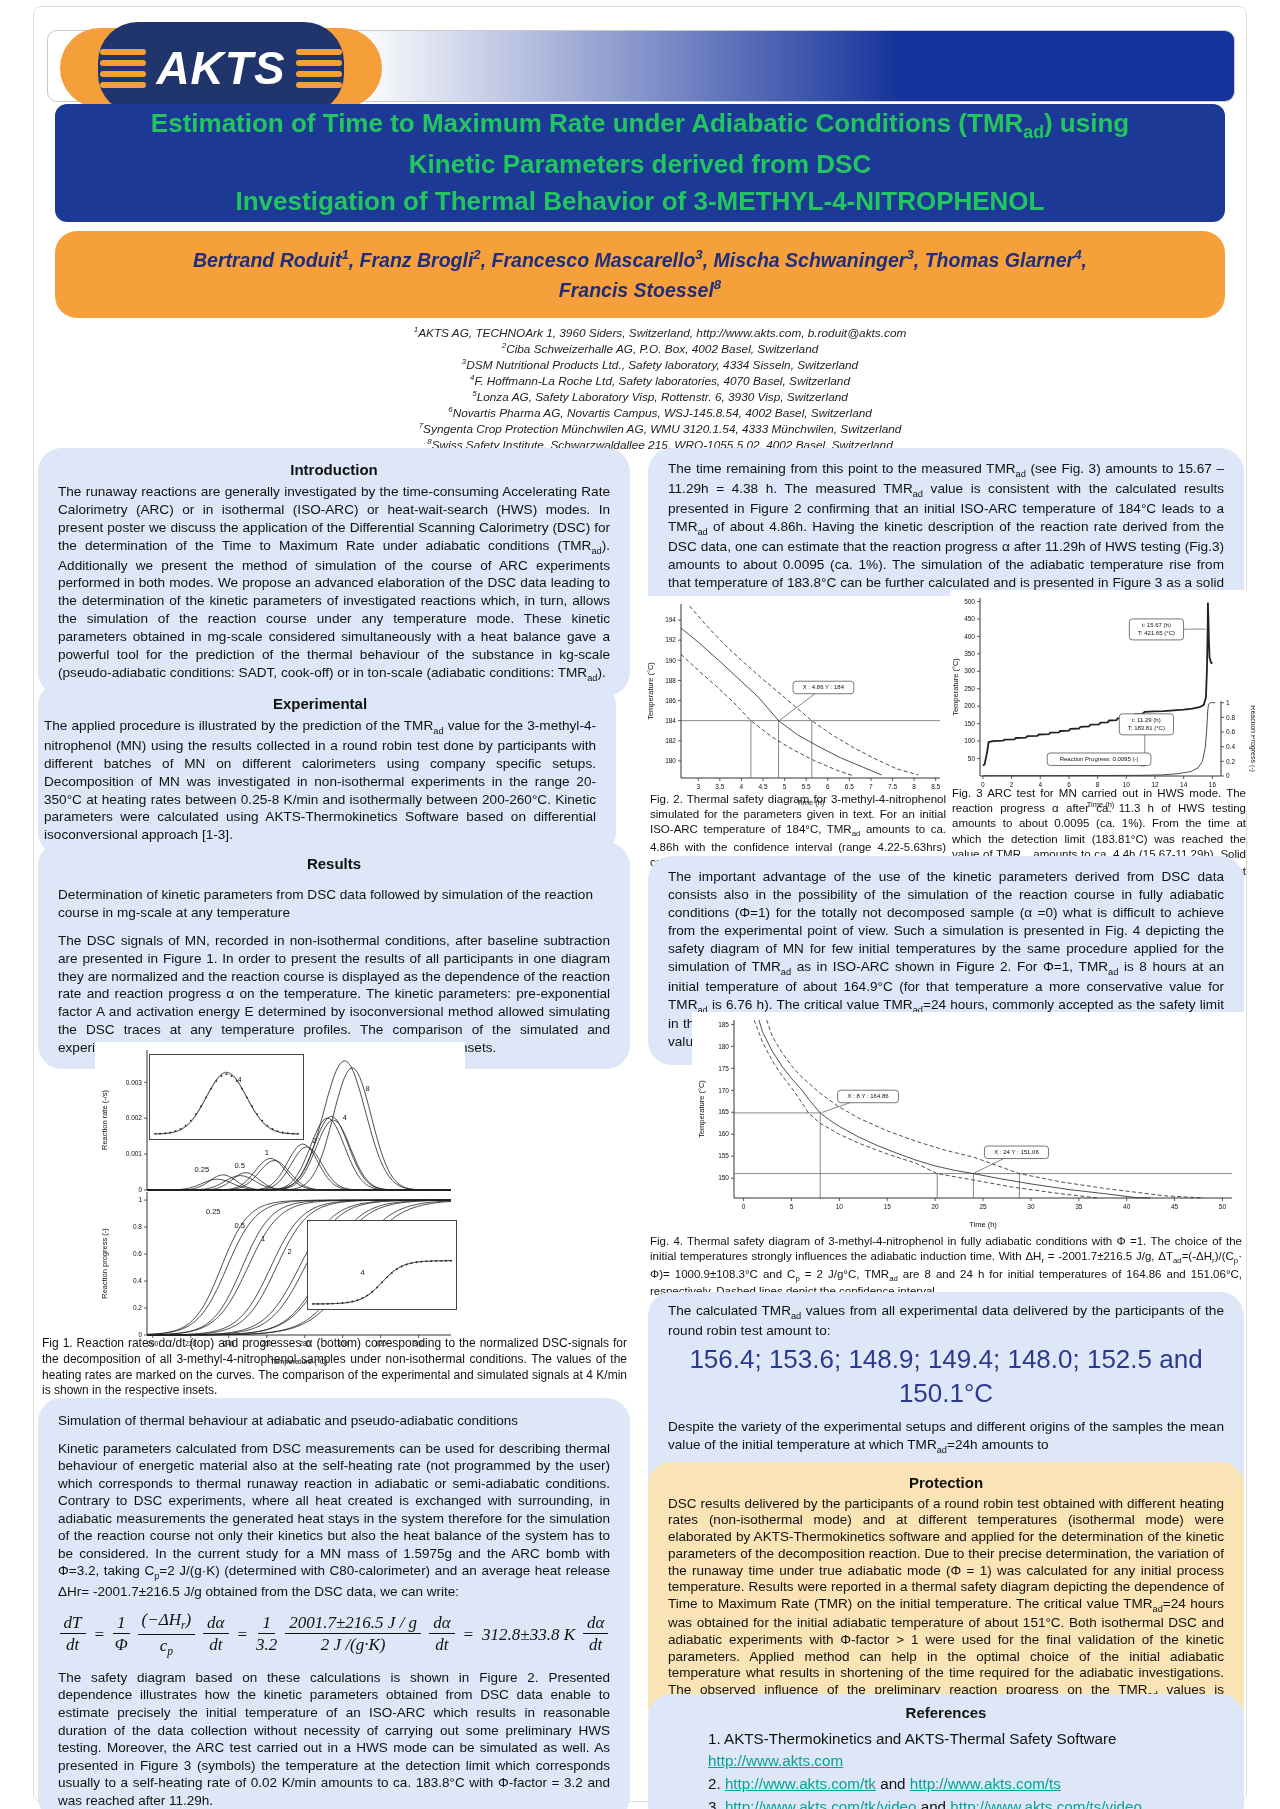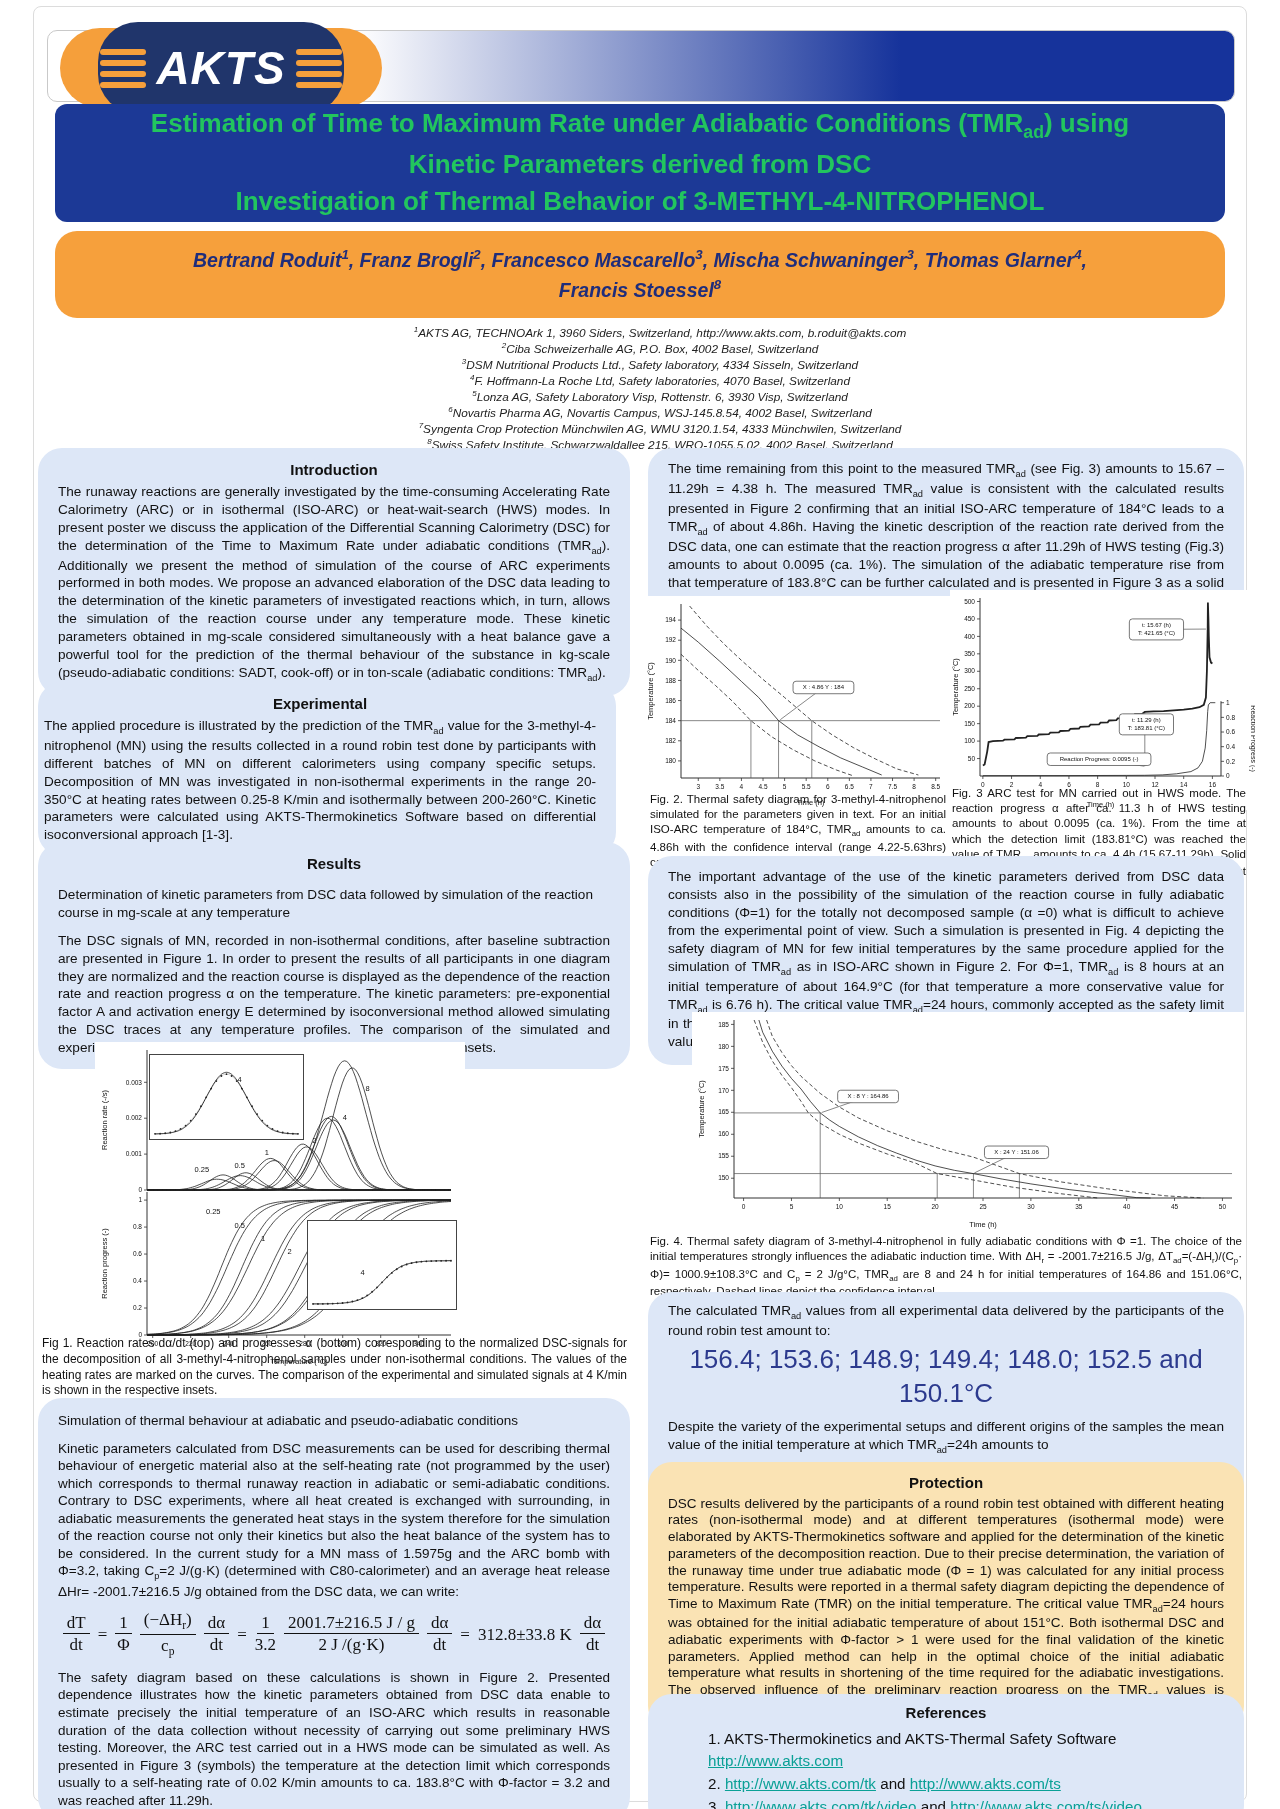--- a/index.html
+++ b/index.html
@@ -41,21 +41,21 @@
   .cap{position:absolute;font-size:11.5px;line-height:1.32;text-align:justify;color:#111;}
   .chart{position:absolute;}
   .values-line{font-size:26px;color:#2c3a8e;text-align:center;margin:2px 0 8px 0;}
   .mean-line{font-size:26px;color:#000;font-weight:bold;text-align:center;margin:8px 0 6px 0;}
   .plain{text-align:justify;}
   .refsbox{text-align:left;font-size:15.2px;line-height:1.5;}
   .ref-line{margin:0;}
   .ref-link{color:#0aa096;text-decoration:underline;cursor:pointer;}
 
   
-  .eq{font-family:"Liberation Serif",serif;font-size:17px;display:flex;
+  .eq{font-family:"Liberation Serif",serif;font-style:italic;font-size:17px;display:flex;
       align-items:center;justify-content:center;gap:8px;margin:10px 0;}
   .frac{display:inline-flex;flex-direction:column;align-items:center;}
   .frac .n{padding:0 4px 1px 4px;border-bottom:1px solid #111;line-height:1.1;text-align:center;}
   .frac .d{line-height:1.2;padding-top:1px;text-align:center;}
 </style>
 </head>
 <body>
 
 <div class="poster">
   <div class="frame"></div>

